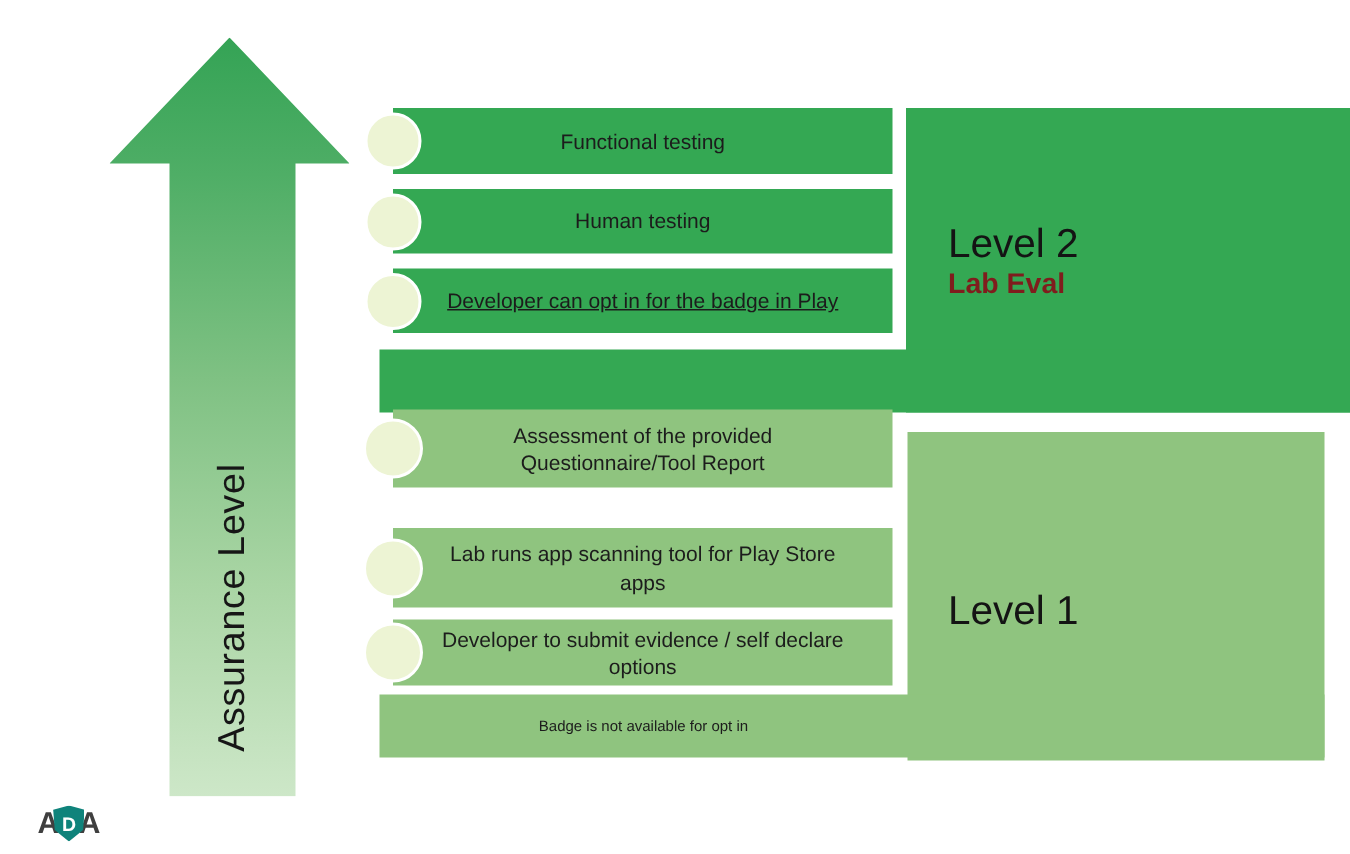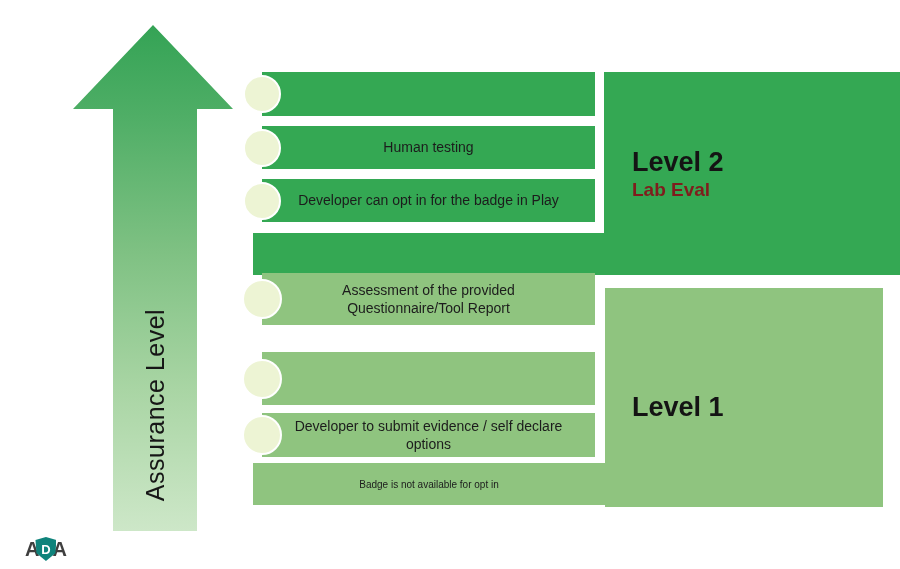--- a/index.html
+++ b/index.html
@@ -54,30 +54,30 @@
   }
   .pill.dark .dot  { left:-19px; width:38px; height:38px; }
   .pill.light .dot { left:-20px; width:40px; height:40px; }
   .pill-label {
     font-size:14px; line-height:1.32; text-align:center;
     white-space:pre-line; color:#1c1c1c; padding:0 26px;
   }
   .pill-label.small { font-size:14px; }
   .p1 { top:72px;  height:44px; }
   .p2 { top:126px; height:43px; }
-  .p3 { top:179px; height:43px; }
+  .p3 { top:179px; height:43px;text-decoration:underline; }
   .p4 { top:273px; height:52px; }
   .p5 { top:352px; height:53px; }
   .p6 { top:413px; height:44px; }
 
   
   .level-label { position:absolute; left:632px; }
   .label-l2 { top:147px; }
   .label-l1 { top:392px; }
-  .level-title    { font-size:27px; font-weight:700; color:#141414; line-height:31px; }
+  .level-title    { font-size:27px; font-weight:400; color:#141414; line-height:31px; }
   .level-subtitle { font-size:19px; font-weight:700; color:#7f1d1d; line-height:24px; }
 
   
   .logo {
     position:absolute; left:25px; top:536px; height:26px;
     display:flex; align-items:center;
   }
   .logo-a {
     font-size:20px; font-weight:800; color:var(--logo_text,#3f3f3f);
     line-height:26px;
@@ -96,20 +96,21 @@
 <div class="canvas">
 
   <div class="arrow"></div>
   <div class="arrow-label">Assurance Level</div>
 
   <div class="block block-l2 fill-l2"></div>
   <div class="bar bar-l2 fill-l2"></div>
 
   <div class="pill dark fill-l2 p1">
     <span class="dot"></span>
+    <span class="pill-label">Functional testing</span>
   </div>
   <div class="pill dark fill-l2 p2">
     <span class="dot"></span>
     <span class="pill-label">Human testing</span>
   </div>
   <div class="pill dark fill-l2 p3">
     <span class="dot"></span>
     <span class="pill-label">Developer can opt in for the badge in Play</span>
   </div>
 
@@ -123,20 +124,22 @@
     <span class="bar-label">Badge is not available for opt in</span>
   </div>
 
   <div class="pill light fill-l1 p4">
     <span class="dot"></span>
     <span class="pill-label">Assessment of the provided
 Questionnaire/Tool Report</span>
   </div>
   <div class="pill light fill-l1 p5">
     <span class="dot"></span>
+    <span class="pill-label">Lab runs app scanning tool for Play Store
+apps</span>
   </div>
   <div class="pill light fill-l1 p6">
     <span class="dot"></span>
     <span class="pill-label small">Developer to submit evidence / self declare
 options</span>
   </div>
 
   <div class="level-label label-l1">
     <div class="level-title">Level 1</div>
   </div>

